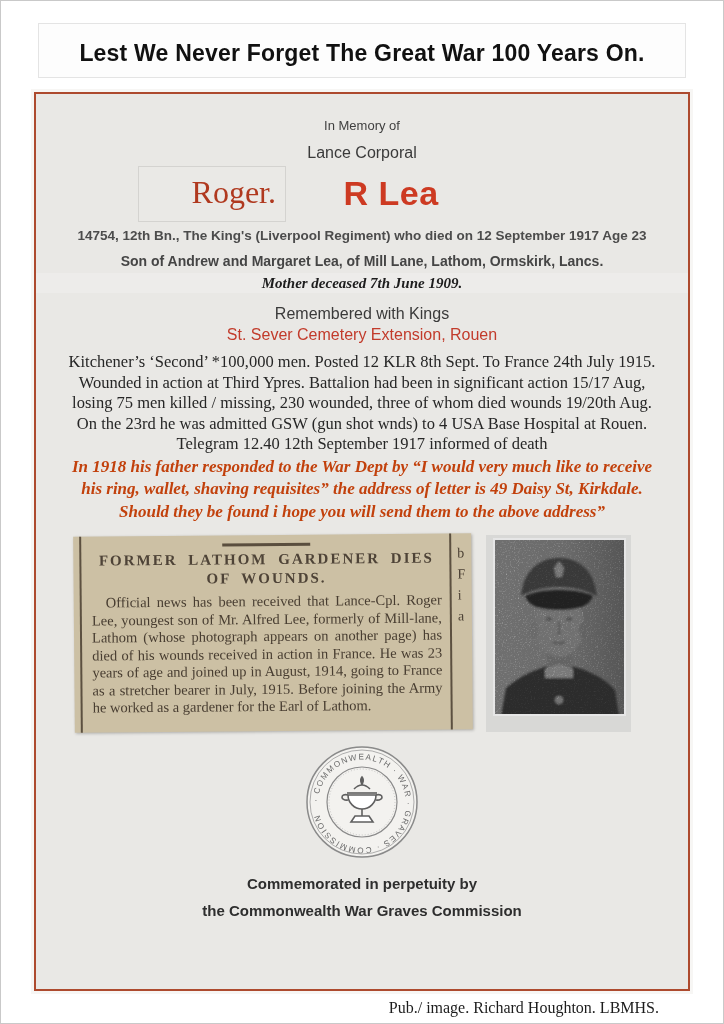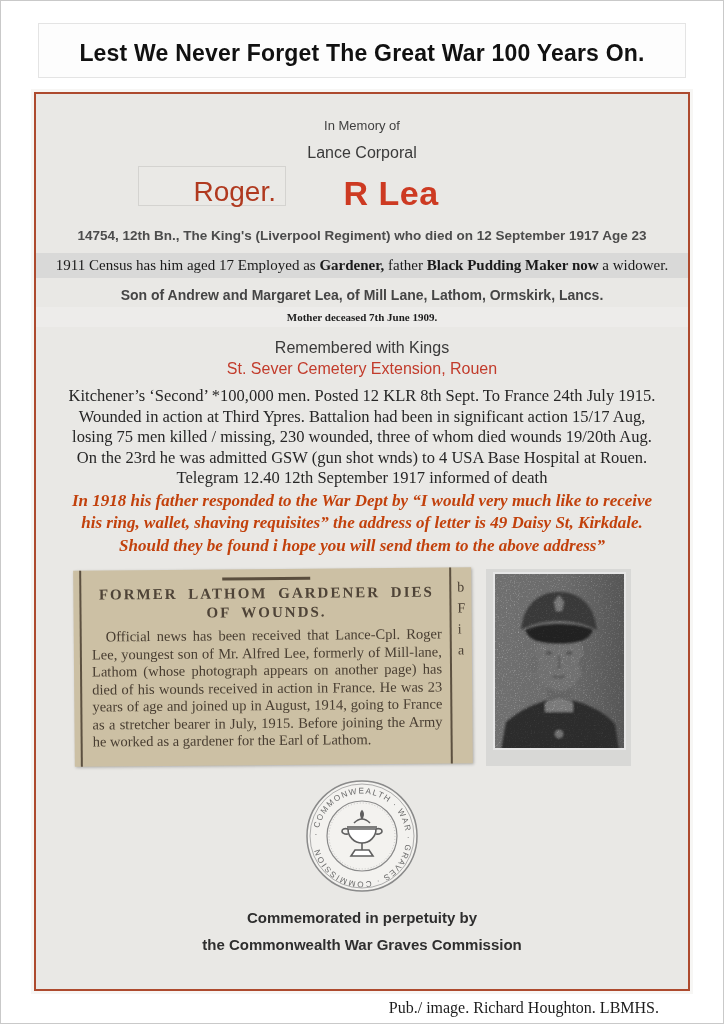--- a/index.html
+++ b/index.html
@@ -30,46 +30,46 @@
     border:2px solid #ad4a2e; background:#e9e8e5;
     width:100%; height:100%; position:relative; overflow:hidden;
     text-align:center; color:#3c3c3c;
   }
 
   .in-memory  { margin-top:24px; font-size:13px; color:#3f3f3f; line-height:16px; }
   .rank       { margin-top:9px; font-size:16px; color:#3a3a3a; line-height:20px; }
 
   .name-row   { margin-top:3px; height:54px; position:relative; }
   .first-name-box {
-    position:absolute; left:102px; top:0; width:148px; height:40px;
+    position:absolute; left:102px; top:0; width:148px; height:56px;
     border:1px solid #d4d3d0; background:#eae9e6;
     text-align:right; padding-right:9px;
-    font-family:Liberation Sans, sans-serif;
-    font-size:28px; color:#b0391f; line-height:50px;
+    font-family:Liberation Serif, serif;
+    font-size:32px; color:#b0391f; line-height:50px;
   }
   .big-name {
     display:inline-block; margin-left:58px;
     font-size:34px; font-weight:bold; color:#cd3a22; line-height:54px;
     letter-spacing:0.5px;
   }
 
   .service-line { margin-top:7px; font-size:13.5px; font-weight:bold; color:#4c4c4c; line-height:17px; white-space:nowrap; }
 
   .census-band {
     margin-top:9px; background:#d9d9d8; padding:3px 0;
     font-family:"Liberation Serif", serif; font-size:15px; color:#1a1a1a;
     line-height:19px; white-space:nowrap;
   }
   .census-band b { font-weight:bold; }
 
   .family-line { margin-top:8px; font-size:14px; font-weight:bold; color:#454545; line-height:18px; }
   .mother-band {
     margin-top:3px; background:#edecea;
     font-family:"Liberation Serif", serif; font-weight:bold;
-    font-size:11px; color:#1d1d1d; line-height:20px;
+    font-size:15px; color:#1d1d1d; line-height:20px;font-style:italic;
   }
 
   .remembered { margin-top:11px; font-size:16px; color:#3a3a3a; line-height:20px; }
   .cemetery   { margin-top:1px; font-size:16px; color:#c23b2b; line-height:20px; }
 
   .history { margin-top:7px; font-family:"Liberation Serif", serif; font-size:16.5px; color:#262626; }
   .history div { line-height:20.5px; white-space:nowrap; }
 
   .letter { margin-top:1px; font-family:"Liberation Serif", serif; font-style:italic; font-weight:bold;
             font-size:17px; color:#c2410c; }
@@ -125,23 +125,20 @@
     <div class="in-memory">In Memory of</div>
     <div class="rank">Lance Corporal</div>
 
     <div class="name-row">
       <div class="first-name-box">Roger.</div>
       <div class="big-name">R Lea</div>
     </div>
 
     <div class="service-line">14754, 12th Bn., The King's (Liverpool Regiment) who died on 12 September 1917 Age 23</div>
 
-    <div class="census-band">
-      <span>1911 Census has him aged 17 Employed as  </span><b>Gardener, </b><span> father </span><b>Black Pudding Maker </b><b> now</b><span> a widower.</span>
-    </div>
 
     <div class="family-line">Son of Andrew and Margaret Lea, of Mill Lane, Lathom, Ormskirk, Lancs.</div>
     <div class="mother-band">Mother deceased 7th June 1909.</div>
 
     <div class="remembered">Remembered with Kings</div>
     <div class="cemetery">St. Sever Cemetery Extension, Rouen</div>
 
     <div class="history">
       <div>Kitchener’s ‘Second’ *100,000 men. Posted 12 KLR 8th Sept. To France 24th July 1915.</div>
       <div>Wounded in action at Third Ypres. Battalion had been in significant action 15/17 Aug,</div>

